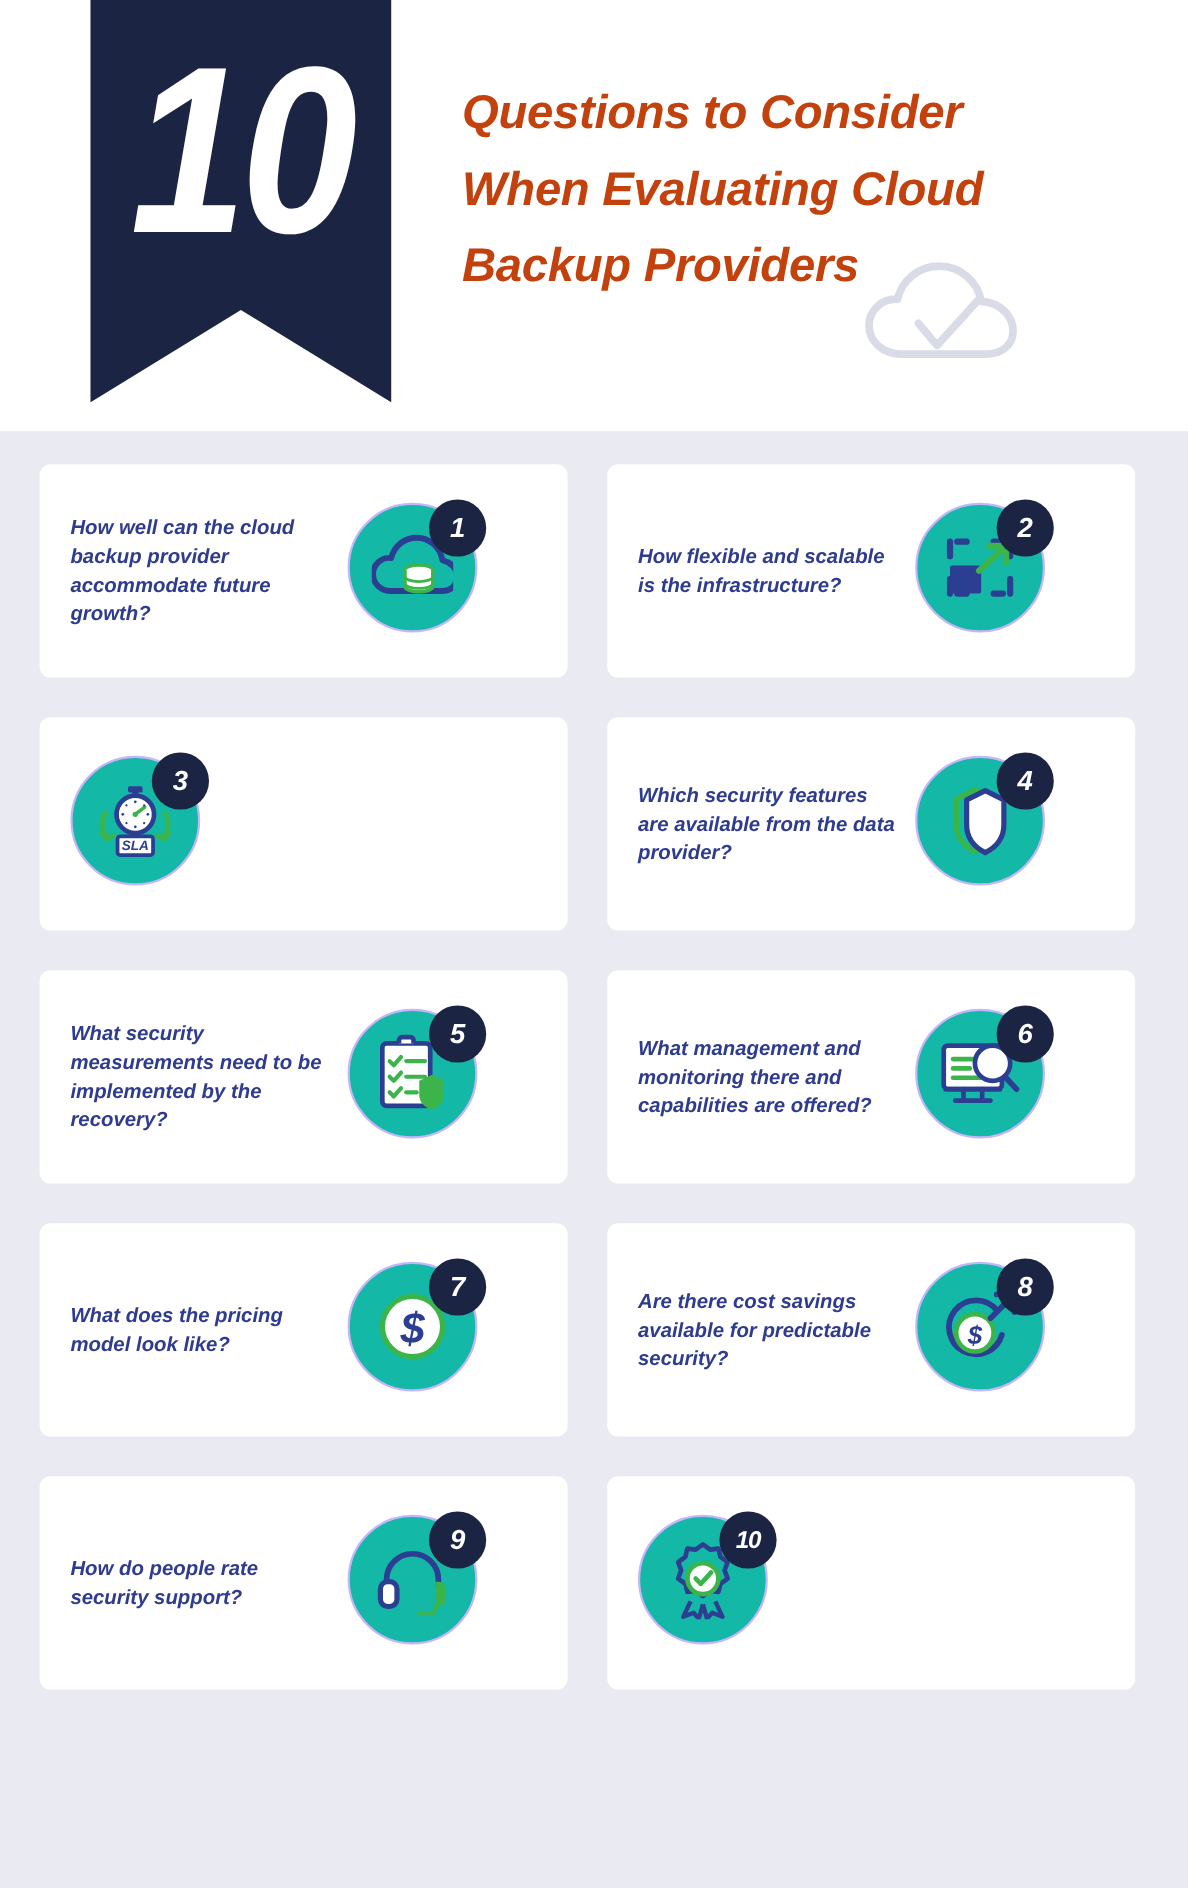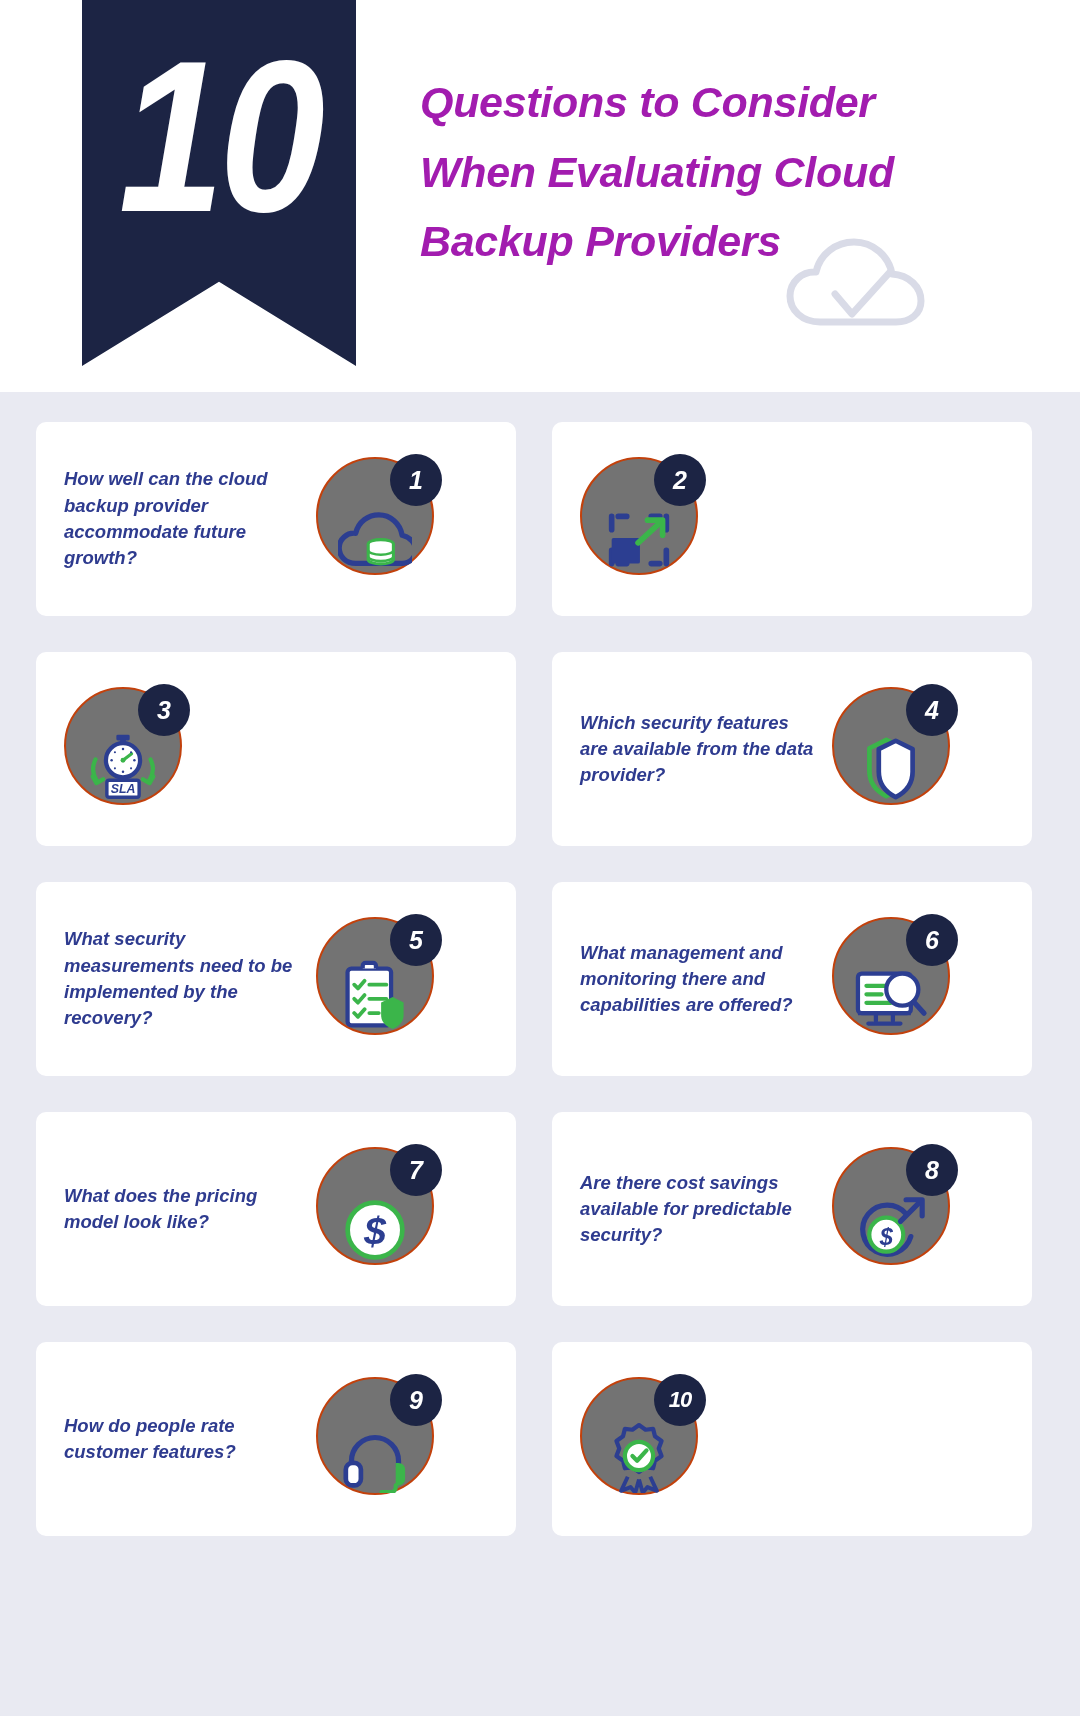--- a/index.html
+++ b/index.html
@@ -45,21 +45,21 @@
     letter-spacing: -6px;
     margin-top: 28px;
     font-family: "Liberation Sans", sans-serif;
     transform: scaleX(0.88);
   }
   .header-title {
     position: absolute;
     left: 420px;
     top: 68px;
     width: 560px;
-    color: #a21caf;
+    color: #c2410c;
     font-size: 43px;
     font-weight: 700;
     line-height: 1.62;
     letter-spacing: -0.3px;
   }
   .header-cloud {
     position: absolute;
     right: 150px;
     top: 230px;
     width: 150px;
@@ -98,24 +98,24 @@
     width: 124px;
     height: 124px;
   }
   .icon-circle {
     position: absolute;
     left: 0;
     top: 0;
     width: 118px;
     height: 118px;
     border-radius: 50%;
-    border: 2px solid #c2410c;
-    background: #737373;
+    border: 2px solid #c4b5fd;
+    background: #14b8a6;
     display: flex;
-    align-items: flex-end;
+    align-items: center;
     justify-content: center;
   }
   .icon-circle svg { display: block; }
   .badge {
     position: absolute;
     right: -2px;
     top: -3px;
     width: 52px;
     height: 52px;
     border-radius: 50%;
@@ -162,20 +162,21 @@
               <path d="M31 40.5 c0 2.6 5.8 4.6 13 4.6 s13-2 13-4.6" fill="none" stroke="#3bb54a" stroke-width="2.6"></path>
               <path d="M31 47 c0 2.6 5.8 4.6 13 4.6 s13-2 13-4.6" fill="none" stroke="#3bb54a" stroke-width="2.6"></path>
             </svg>
           </span>
         </div>
         <div class="badge">1</div>
       </div>
     </div>
 
     <div class="card">
+      <div class="card-text">How flexible and scalable is the infrastructure?</div>
       <div class="icon-wrap">
         <div class="icon-circle">
           <span>
             <svg viewBox="0 0 70 70" width="66" height="66">
               <path d="M6 24 V10 h16 M64 24 V10 H48 M6 46 v14 h16 M64 46 v14 H48" fill="none" stroke="#2c3e91" stroke-width="6" stroke-linecap="round" stroke-dasharray="14 7"></path>
               <rect x="6" y="33" width="30" height="27" rx="2" fill="#2c3e91"></rect>
               <path d="M34 38 L58 16" fill="none" stroke="#3bb54a" stroke-width="6" stroke-linecap="round"></path>
               <path d="M44 14 h16 v16" fill="none" stroke="#3bb54a" stroke-width="6" stroke-linecap="round" stroke-linejoin="round"></path>
             </svg>
           </span>
@@ -298,21 +299,21 @@
               <path d="M48 28 L70 6" stroke="#2c3e91" stroke-width="5.5" stroke-linecap="round"></path>
               <path d="M54 5 h17 v17" fill="none" stroke="#2c3e91" stroke-width="5.5" stroke-linecap="round" stroke-linejoin="round"></path>
             </svg>
           </span>
         </div>
         <div class="badge">8</div>
       </div>
     </div>
 
     <div class="card">
-      <div class="card-text">How do people rate customer features?</div>
+      <div class="card-text">How do people rate security support?</div>
       <div class="icon-wrap">
         <div class="icon-circle">
           <span>
             <svg viewBox="0 0 70 68" width="66" height="64">
               <path d="M10 40 V34 a25 25 0 0 1 50 0 v6" fill="none" stroke="#2c3e91" stroke-width="5.5" stroke-linecap="round"></path>
               <rect x="4" y="36" width="16" height="24" rx="7" fill="#fff" stroke="#2c3e91" stroke-width="5"></rect>
               <path d="M60 36 a7 7 0 0 1 7 7 v10 a7 7 0 0 1 -7 7 h-3 V36 Z" fill="#3bb54a"></path>
               <path d="M57 60 v2 a5 5 0 0 1 -5 5 h-10" fill="none" stroke="#3bb54a" stroke-width="4.5" stroke-linecap="round"></path>
             </svg>
           </span>

